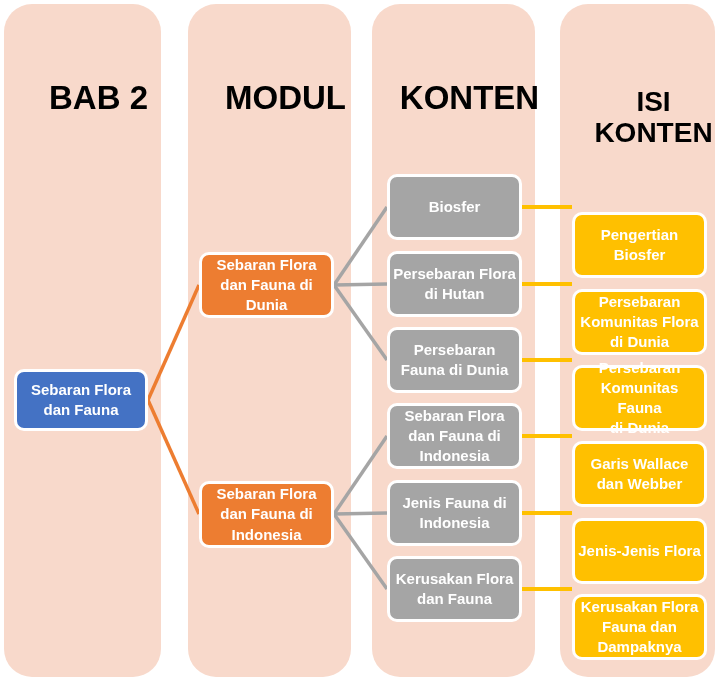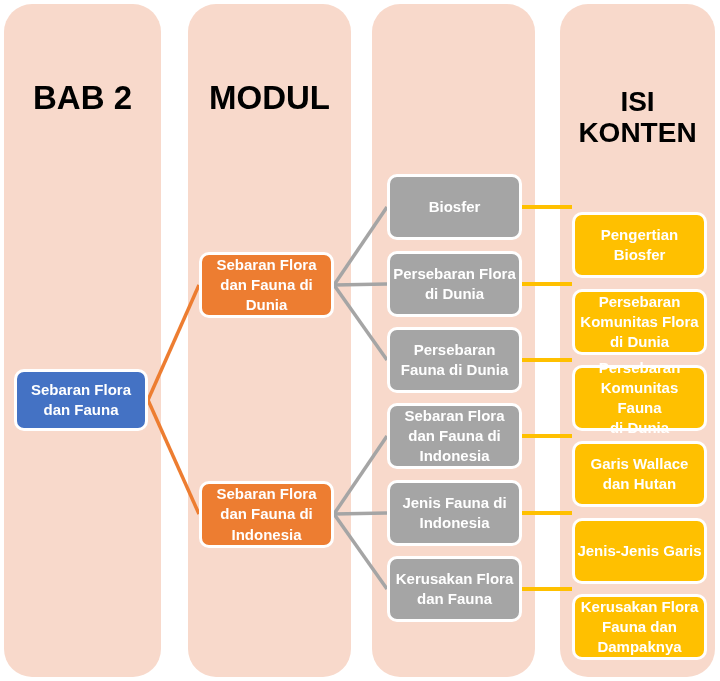--- a/index.html
+++ b/index.html
@@ -10,21 +10,21 @@
   body{background:var(--bg);font-family:"Liberation Sans","DejaVu Sans",sans-serif;}
   #canvas{position:relative;width:720px;height:681px;background:var(--bg);overflow:hidden;}
 
   .column{position:absolute;top:4px;height:673px;background:var(--pink);border-radius:28px;z-index:1;}
   .col-1{left:4px;width:157px;}
   .col-2{left:188px;width:163px;}
   .col-3{left:372px;width:163px;}
   .col-4{left:560px;width:155px;}
 
   .col-header{position:absolute;left:0;width:100%;text-align:center;font-weight:bold;
-    color:var(--header);letter-spacing:0;z-index:2;}
+    color:var(--header);letter-spacing:0;z-index:2;padding-left:16px;}
   .col-header.big{top:80px;font-size:33px;line-height:1.1;}
   .col-header.small{top:87px;font-size:28px;line-height:1.1;}
 
   #connectors{position:absolute;left:0;top:0;z-index:3;}
   .link-orange{stroke:var(--orange);stroke-width:3.5;fill:none;}
   .link-gray{stroke:var(--gray);stroke-width:3.5;fill:none;}
   .link-yellow{stroke:var(--yellow);stroke-width:4;fill:none;}
 
   .node{position:absolute;box-sizing:border-box;border:3px solid var(--border);
     border-radius:10px;color:#fff;font-weight:bold;font-size:15px;line-height:1.35;
@@ -44,20 +44,21 @@
 
 <div id="canvas">
 
   <div class="column col-1"></div>
   <div class="column col-2"></div>
   <div class="column col-3"></div>
   <div class="column col-4"></div>
 
   <div class="col-header big" style="left:4px;width:157px;">BAB 2</div>
   <div class="col-header big" style="left:188px;width:163px;">MODUL</div>
+  <div class="col-header big" style="left:372px;width:163px;">KONTEN</div>
   <div class="col-header small" style="left:560px;width:155px;">ISI KONTEN</div>
 
   <svg id="connectors" width="720" height="681">
     <line class="link-orange" x1="148" y1="400" x2="199" y2="285"></line>
     <line class="link-orange" x1="148" y1="400" x2="199" y2="514"></line>
 
     <line class="link-gray" x1="334" y1="285" x2="387" y2="207"></line>
     <line class="link-gray" x1="334" y1="285" x2="387" y2="284"></line>
     <line class="link-gray" x1="334" y1="285" x2="387" y2="360"></line>
     <line class="link-gray" x1="334" y1="514" x2="387" y2="436"></line>
@@ -77,39 +78,39 @@
 
   <div class="node orange m1">Sebaran Flora
 dan Fauna di
 Dunia</div>
   <div class="node orange m2">Sebaran Flora
 dan Fauna di
 Indonesia</div>
 
   <div class="node gray row-1">Biosfer</div>
   <div class="node gray row-2">Persebaran Flora
-di Dunia</div>
+di Hutan</div>
   <div class="node gray row-3">Persebaran
 Fauna di Dunia</div>
   <div class="node gray row-4">Sebaran Flora
 dan Fauna di
 Indonesia</div>
   <div class="node gray row-5">Jenis Fauna di
 Indonesia</div>
   <div class="node gray row-6">Kerusakan Flora
 dan Fauna</div>
 
   <div class="node yellow row-1">Pengertian
 Biosfer</div>
   <div class="node yellow row-2">Persebaran
 Komunitas Flora
 di Dunia</div>
   <div class="node yellow row-3">Persebaran
 Komunitas Fauna
 di Dunia</div>
   <div class="node yellow row-4">Garis Wallace
-dan Hutan</div>
-  <div class="node yellow row-5">Jenis-Jenis Garis</div>
+dan Webber</div>
+  <div class="node yellow row-5">Jenis-Jenis Flora</div>
   <div class="node yellow row-6">Kerusakan Flora
 Fauna dan
 Dampaknya</div>
 
 </div>
 
 </body></html>

